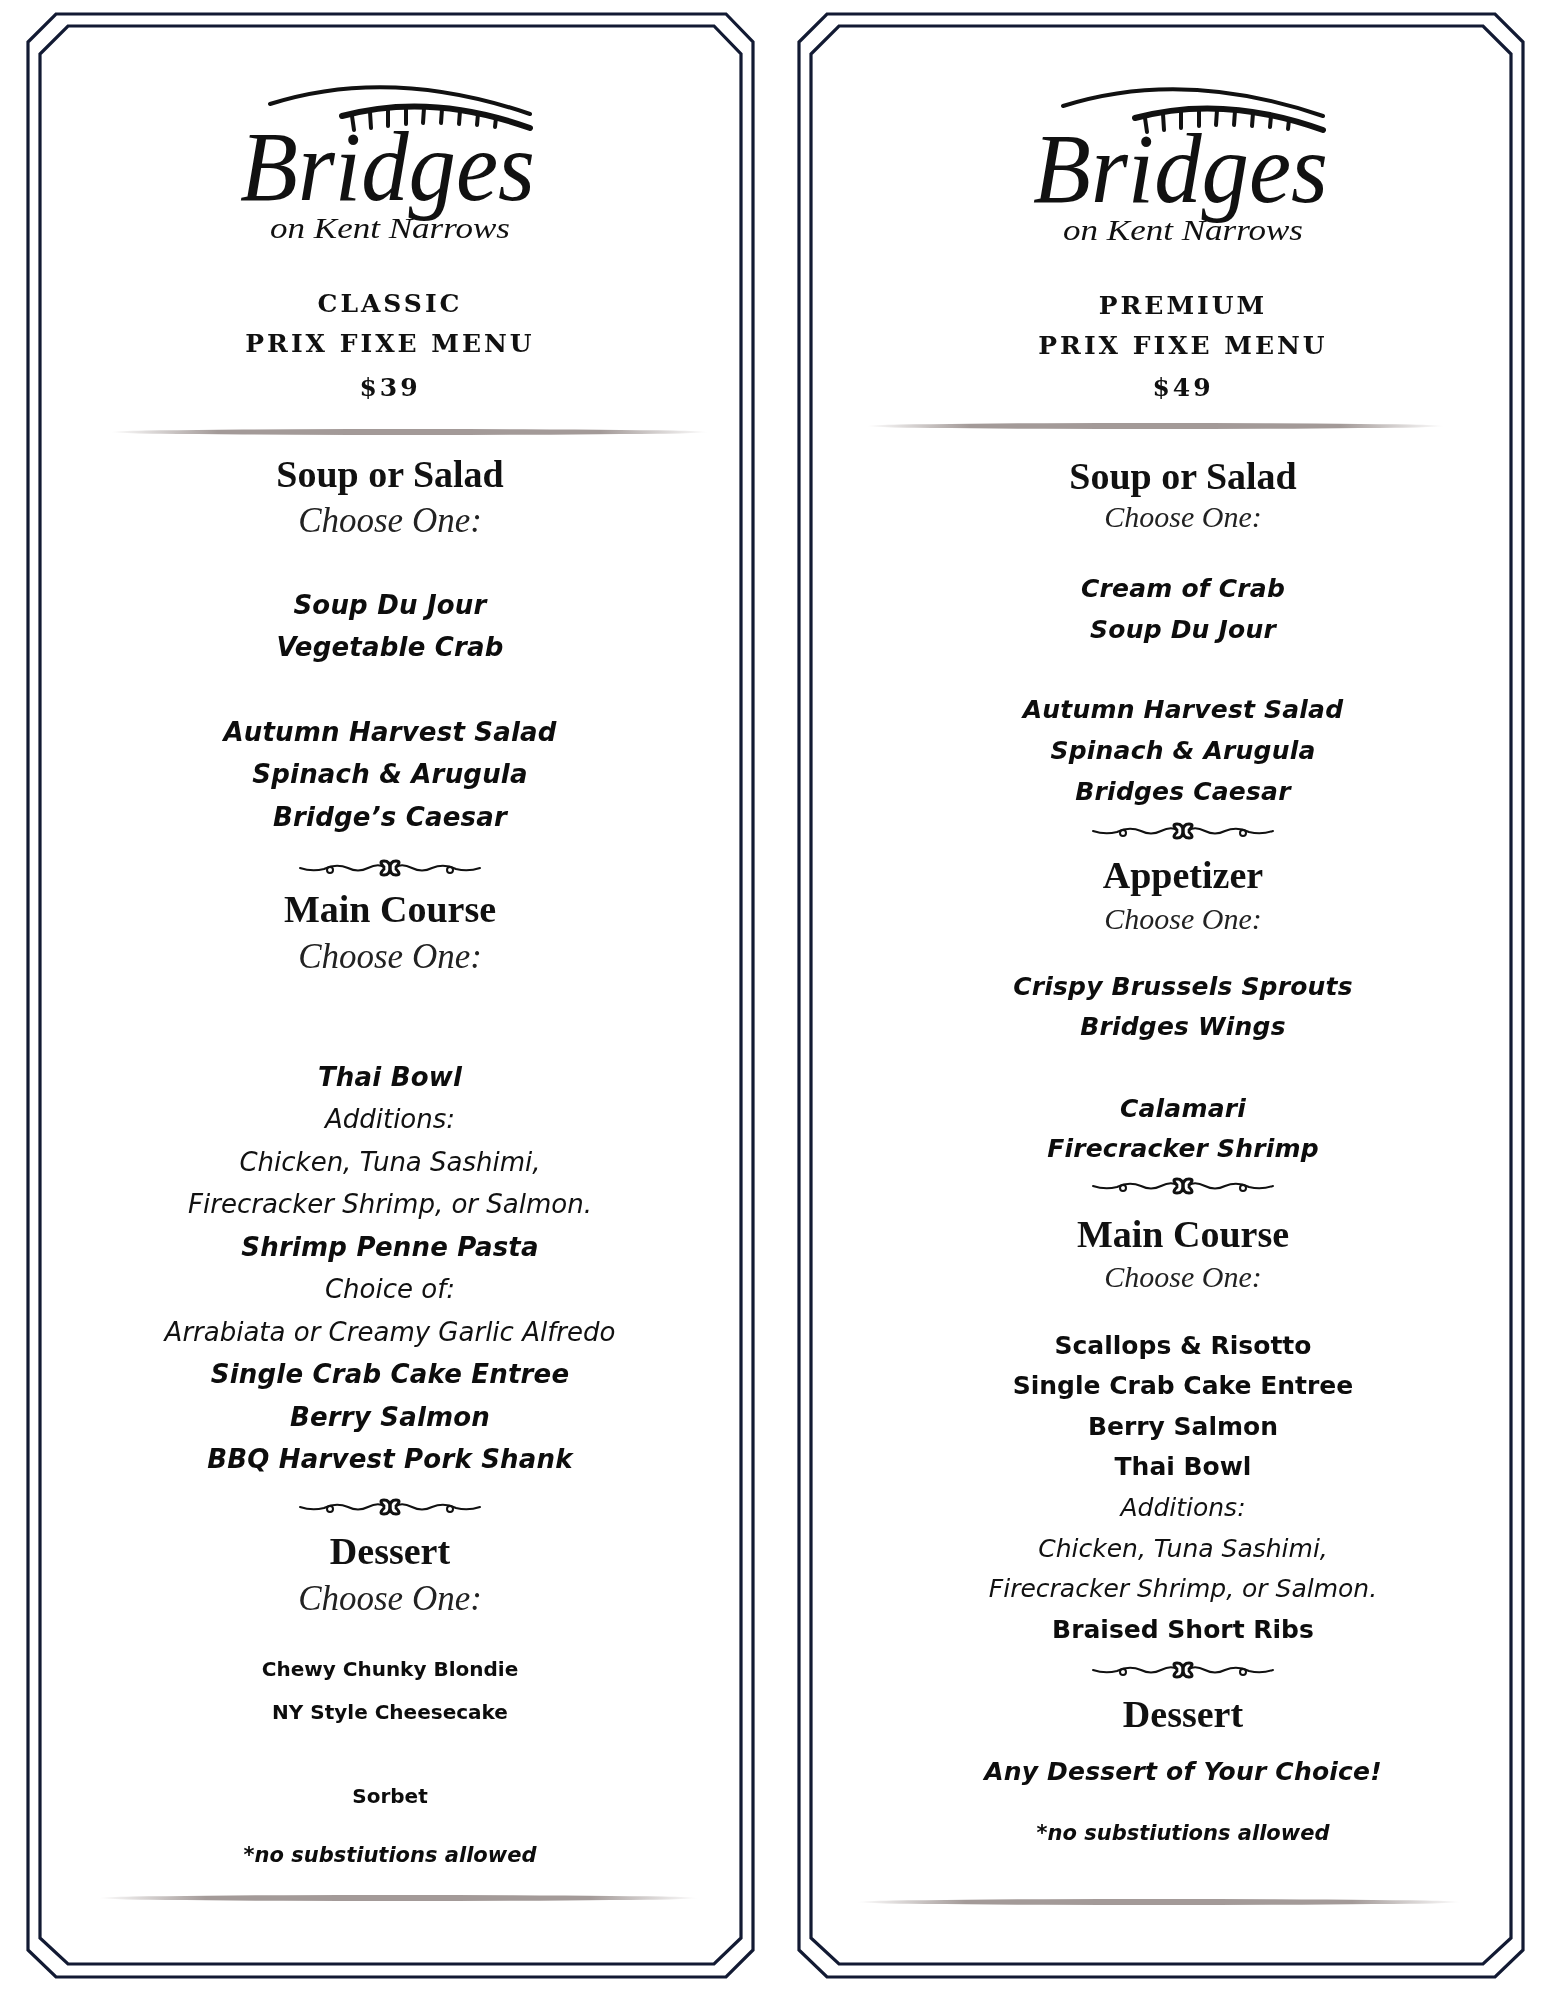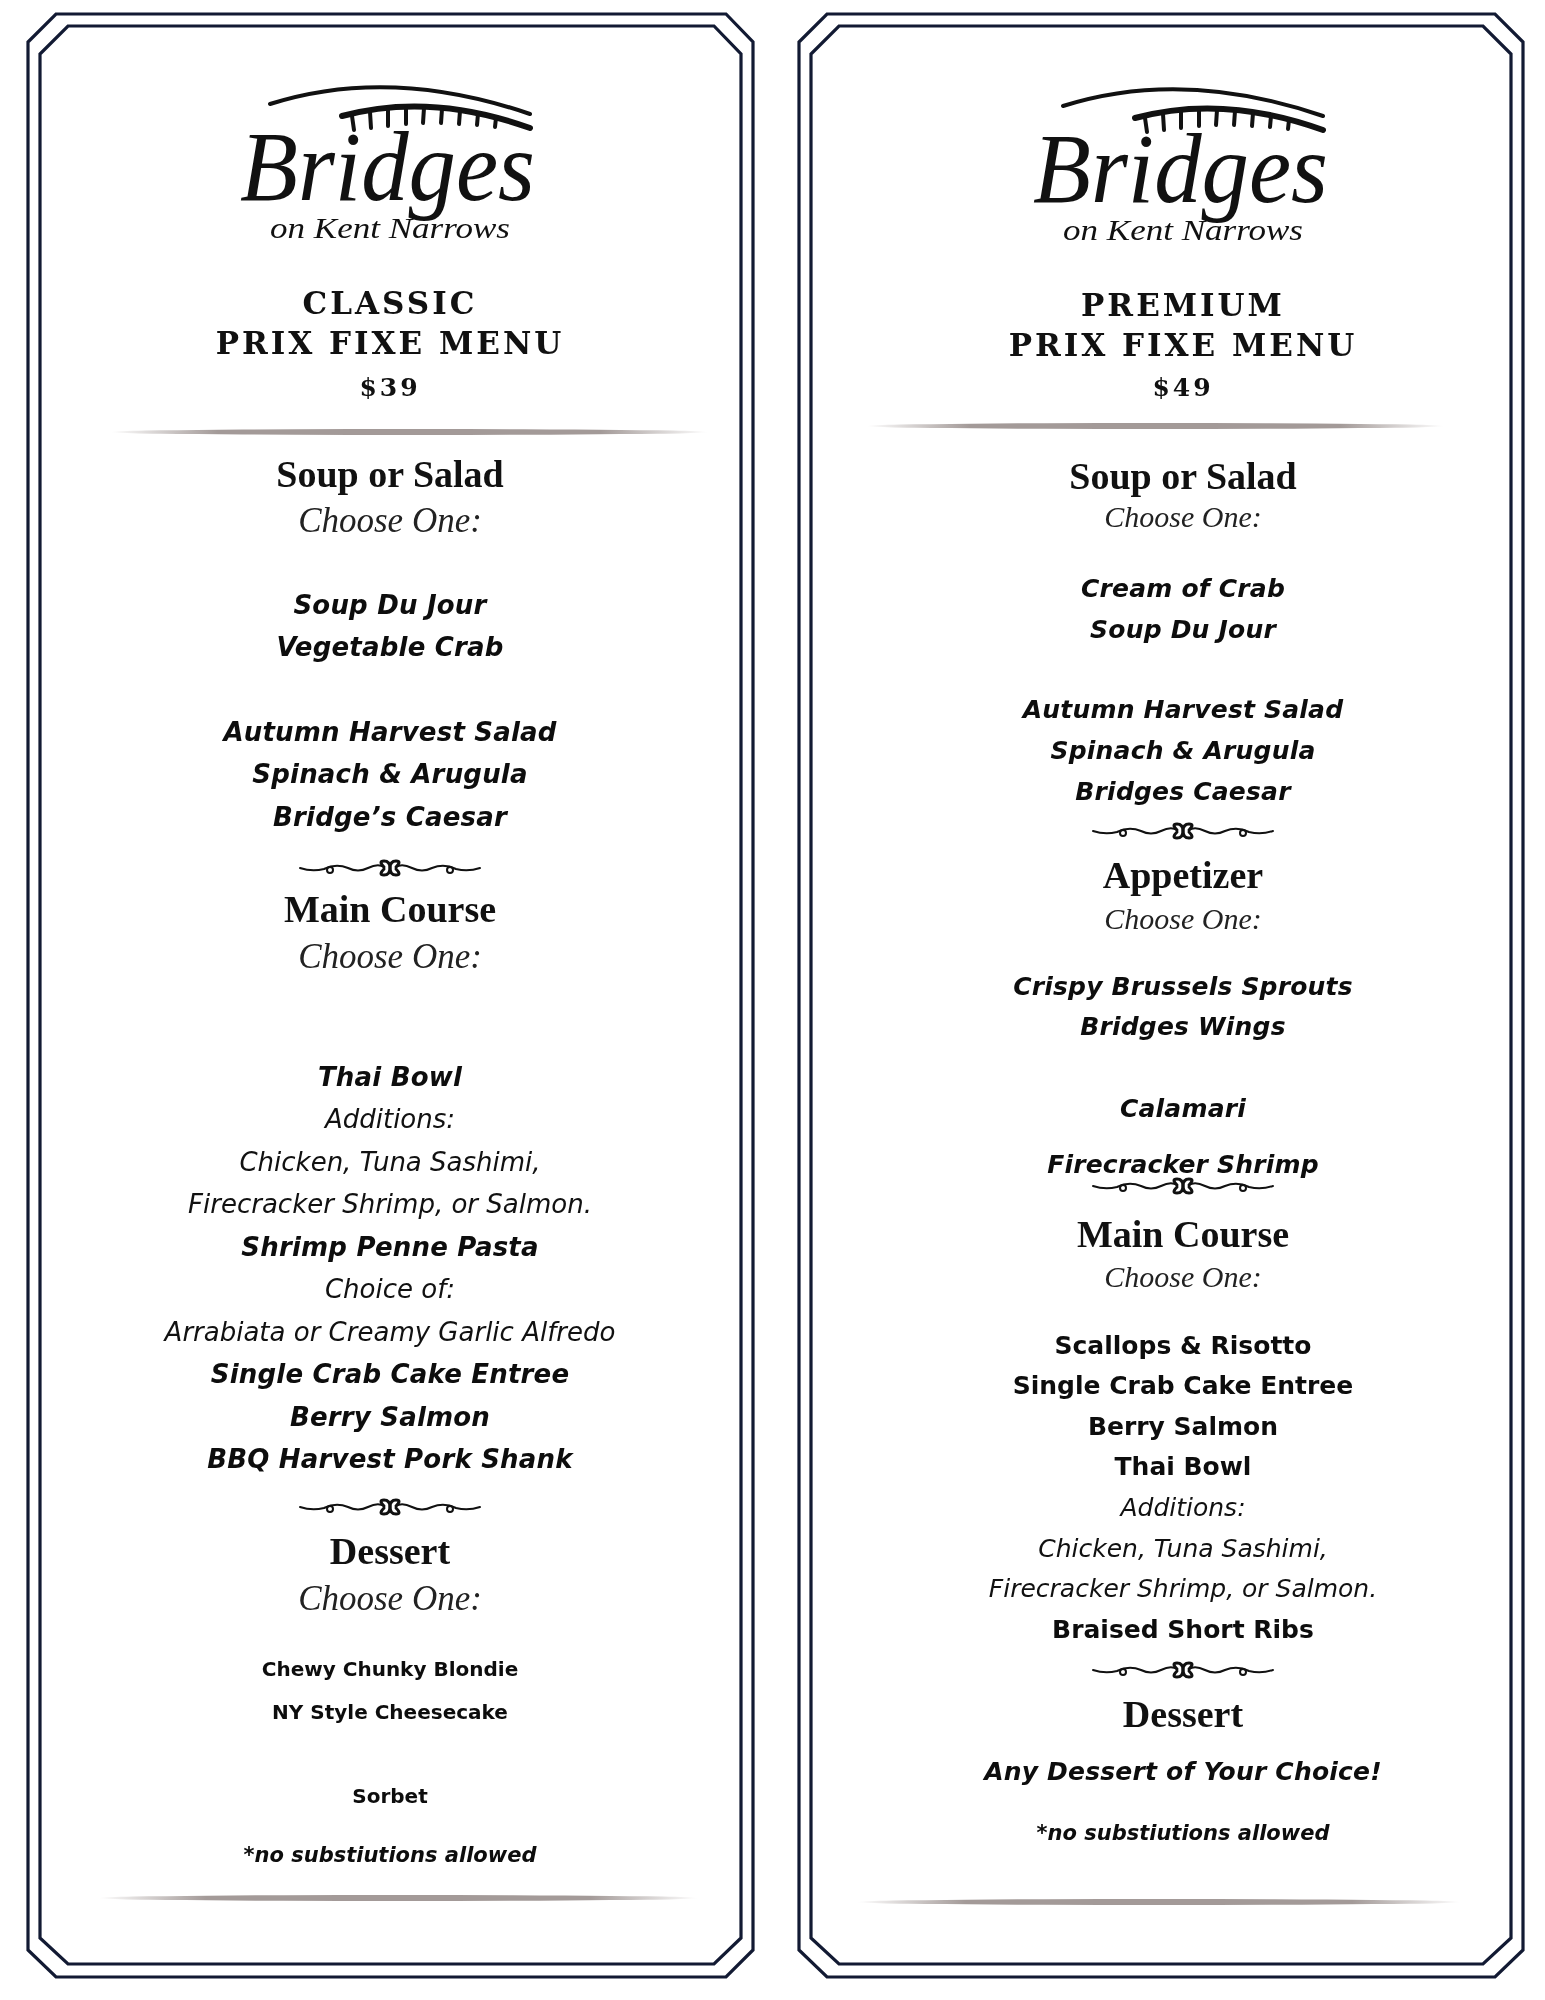--- a/index.html
+++ b/index.html
@@ -1,20 +1,20 @@
 <!DOCTYPE html>
 <html><head>
 <meta charset="utf-8">
 <style>
   html, body { margin:0; padding:0; background:#ffffff; }
   body { width:1545px; height:2000px; position:relative; overflow:hidden; }
   .frame { position:absolute; top:0; left:0; }
   .col { position:absolute; top:0; width:640px; height:1552px; }
   .line { position:absolute; left:0; width:100%; text-align:center; transform:translateY(-50%); white-space:nowrap; }
-  .hdr { font-family:"DejaVu Serif", serif; font-weight:bold; font-size:31px; letter-spacing:3px; color:#111; }
+  .hdr { font-family:"DejaVu Serif", serif; font-weight:bold; font-size:25px; letter-spacing:3px; color:#111; }
   .price { font-family:"DejaVu Serif", serif; font-weight:bold; font-size:25px; letter-spacing:3px; color:#111; }
   .section { font-family:"Liberation Serif", serif; font-weight:bold; font-size:38px; color:#111;text-align:center; }
   .choose { font-family:"Liberation Serif", serif; font-style:italic; font-size:35px; color:#222; }
   .choose.sm { font-size:30px; }
   .item-bi { font-family:"DejaVu Sans", sans-serif; font-weight:bold; font-style:italic; font-size:26px; color:#0d0d0d; letter-spacing:0.2px; }
   .item-b { font-family:"DejaVu Sans", sans-serif; font-weight:bold; font-size:20px; color:#0d0d0d; }
   .item-i { font-family:"DejaVu Sans", sans-serif; font-style:italic; font-weight:normal; font-size:26px; color:#111; }
   .item-b.rs, .item-bi.rs { font-size:25px; }
   .note { font-family:"DejaVu Sans", sans-serif; font-weight:bold; font-style:italic; font-size:21px; color:#0d0d0d; }
   .rule { position:absolute; height:6px; transform:translateY(-50%);
@@ -168,21 +168,21 @@
       <path d="M98 8 Q104 2 98 2 Q92 2 92 9 Q92 16 86 16 Q80 16 86 10" stroke-width="3"></path>
     </g>
   </svg>
 
   <div class="line section" style="top:875px;">Appetizer</div>
   <div class="line choose sm" style="top:919px;">Choose One:</div>
 
   <div class="line item-bi rs" style="top:986px;">Crispy Brussels Sprouts</div>
   <div class="line item-bi rs" style="top:1026px;">Bridges Wings</div>
   <div class="line item-bi rs" style="top:1108px;">Calamari</div>
-  <div class="line item-bi rs" style="top:1148px;margin-top:16px;">Firecracker Shrimp</div>
+  <div class="line item-bi rs" style="top:1148px;">Firecracker Shrimp</div>
 
   <svg class="orn" style="top:1186px;" viewBox="0 0 184 18">
     <g fill="none" stroke="#111" stroke-width="2" stroke-linecap="round">
       <path d="M2 9 Q14 13 26 10 Q38 4 50 9 Q60 14 70 9 Q80 4 86 8"></path>
       <path d="M182 9 Q170 13 158 10 Q146 4 134 9 Q124 14 114 9 Q104 4 98 8"></path>
       <circle cx="32" cy="11" r="3"></circle>
         <circle cx="152" cy="11" r="3"></circle>
       <path d="M86 8 Q80 2 86 2 Q92 2 92 9 Q92 16 98 16 Q104 16 98 10" stroke-width="3"></path>
       <path d="M98 8 Q104 2 98 2 Q92 2 92 9 Q92 16 86 16 Q80 16 86 10" stroke-width="3"></path>
     </g>

